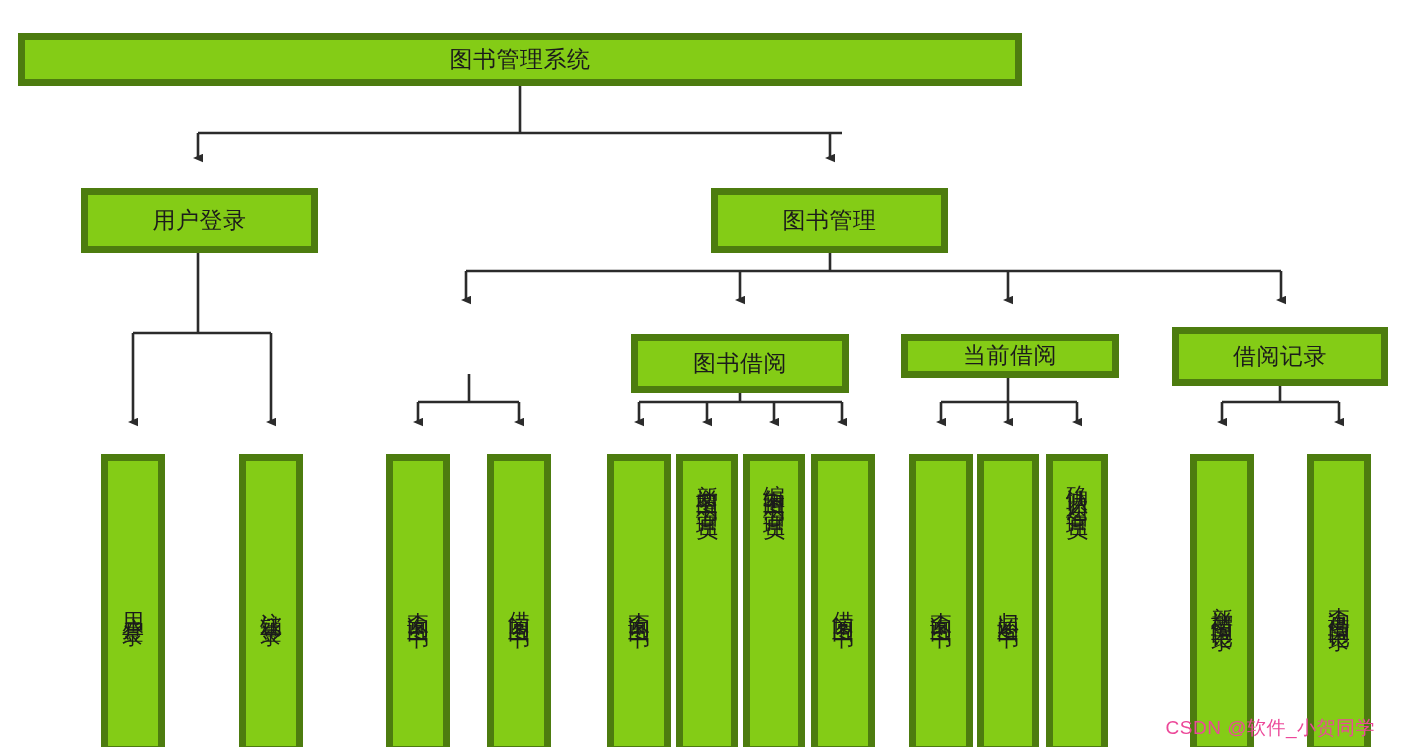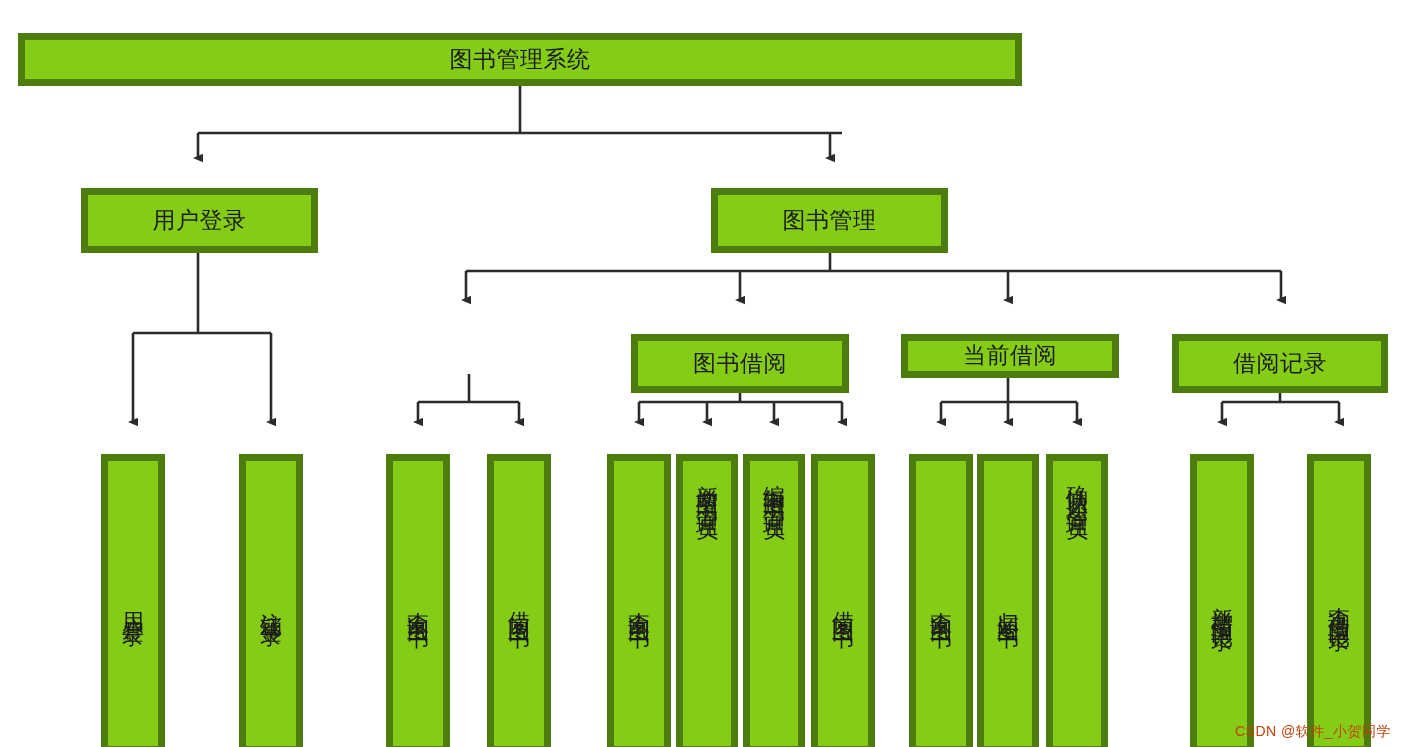--- a/index.html
+++ b/index.html
@@ -58,24 +58,24 @@
     letter-spacing: 5px;
     line-height: 1;
     white-space: nowrap;
   }
   .node-box.leaf.center-v {
     align-items: center;
     padding-top: 0;
   }
   #watermark {
     position: absolute;
-    right: 14px;
+    right: 30px;
     bottom: 6px;
-    font-size: 14px;
-    color: #c2410c;
+    font-size: 19px;
+    color: #ec4899;
     white-space: nowrap;
     letter-spacing: 0.5px;
     pointer-events: none;
   }
 </style>
 </head>
 <body>
 
 <div id="diagram-root">
 
@@ -155,21 +155,21 @@
 
 
   <div class="node-box" style="left:631px; top:315px; width:218px; height:59px;">
     <span class="node-label-h">图书借阅</span>
   </div>
 
   <div class="node-box" style="left:901px; top:315px; width:218px; height:44px;">
     <span class="node-label-h">当前借阅</span>
   </div>
 
-  <div class="node-box" style="left:1172px; top:315px; width:216px; height:59px;">
+  <div class="node-box" style="left:1172px; top:308px; width:216px; height:59px;">
     <span class="node-label-h">借阅记录</span>
   </div>
 
   <div class="node-box leaf center-v" style="left:101px; top:435px; width:64px; height:299px;">
     <span class="node-label-v">用户登录</span>
   </div>
 
   <div class="node-box leaf center-v" style="left:239px; top:435px; width:64px; height:299px;">
     <span class="node-label-v">注销登录</span>
   </div>

